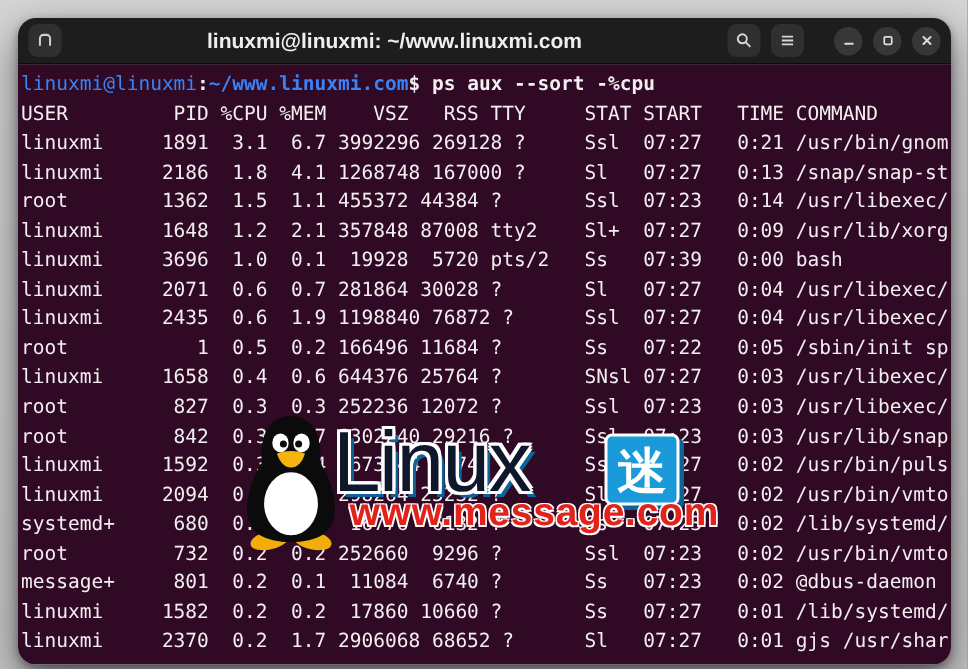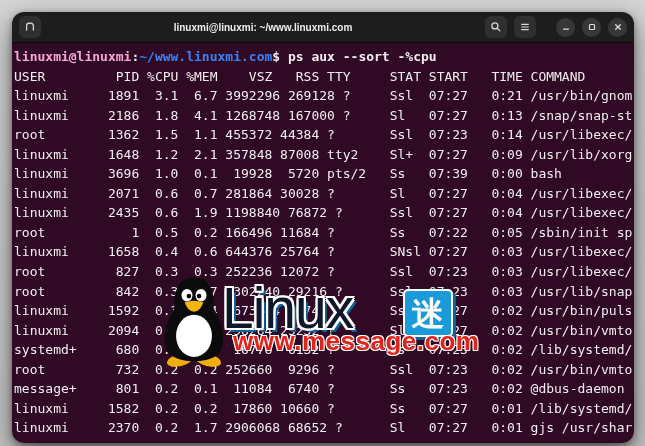--- a/index.html
+++ b/index.html
@@ -23,36 +23,36 @@
     width:22px;height:22px;border-radius:6px;background:#2f2f2f;
     display:flex;align-items:center;justify-content:center;flex:0 0 auto;
     cursor:pointer;
   }
   .tb-circle{
     width:19px;height:19px;border-radius:50%;background:#373737;
     display:flex;align-items:center;justify-content:center;flex:0 0 auto;
     cursor:pointer;
   }
   .tb-title{
-    flex:1;text-align:center;color:#efefef;font-size:10px;font-weight:bold;
+    flex:1;text-align:center;color:#efefef;font-size:14px;font-weight:bold;
     white-space:nowrap;overflow:hidden;text-overflow:ellipsis;padding:0 8px;
   }
   .tb-right{display:flex;align-items:center;gap:7px;}
   .tb-right .gap{width:6px;}
   .terminal{
     flex:1;background:#300a24;position:relative;
     padding:4px 0 0 2px;cursor:text;
   }
   .term-text{
     font-family:"DejaVu Sans Mono","Liberation Mono",monospace;
     font-size:13px;line-height:19.55px;color:#f2eef1;
     white-space:pre;margin:0;
   }
   .tline{height:19.55px;white-space:pre;}
-  .c-user{color:#f9a8d4;font-weight:bold;}
+  .c-user{color:#3b82f6;font-weight:normal;}
   .c-path{color:#3b82f6;font-weight:bold;}
   .c-plain{color:#f2eef1;font-weight:bold;}
   
   .wm{position:absolute;pointer-events:none;}
   .wm-linux{
     left:222px;top:280px;
     font-size:57px;font-weight:normal;letter-spacing:-1px;color:#0f172a;line-height:1;
     text-shadow:
       -2px -2px 0 #fff, 2px -2px 0 #fff, -2px 2px 0 #fff, 2px 2px 0 #fff,
       0 -2px 0 #fff, 0 2px 0 #fff, -2px 0 0 #fff, 2px 0 0 #fff,

